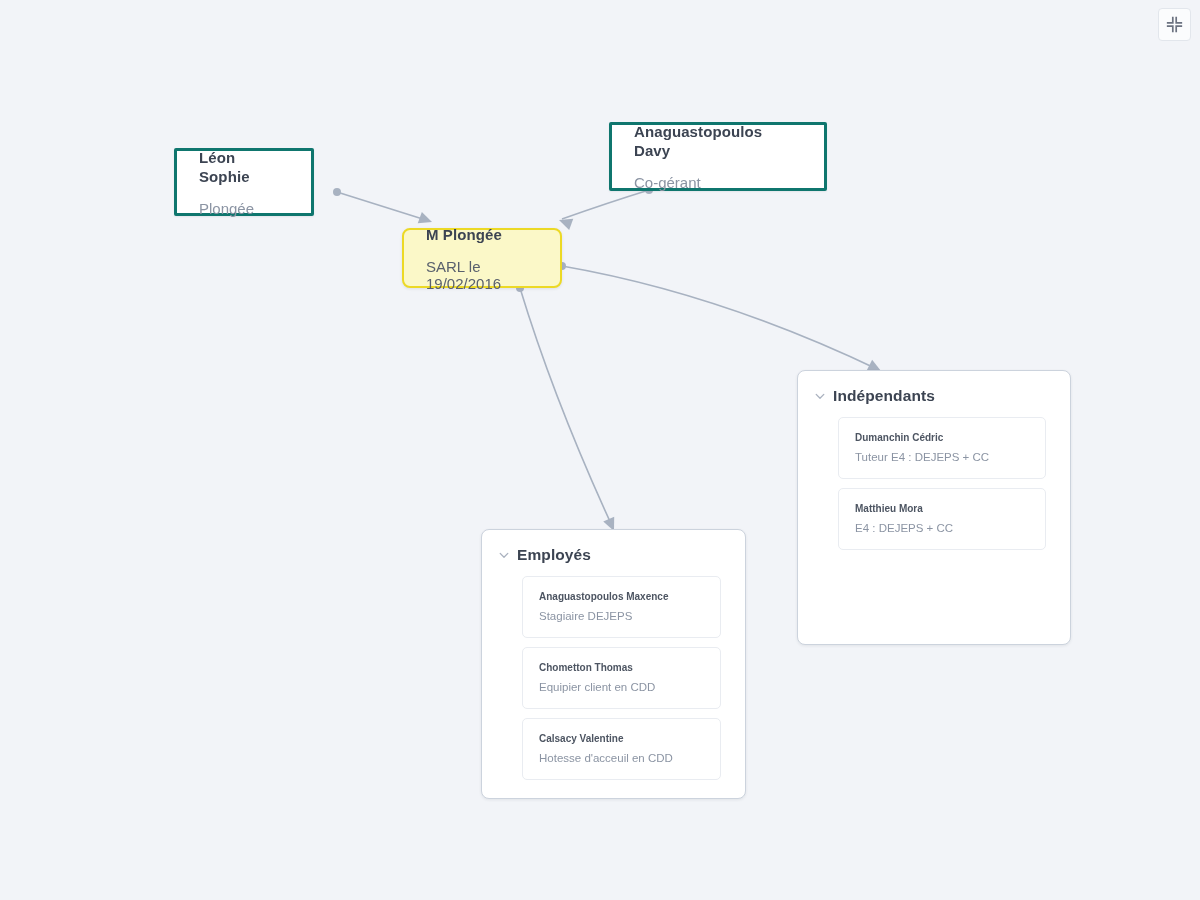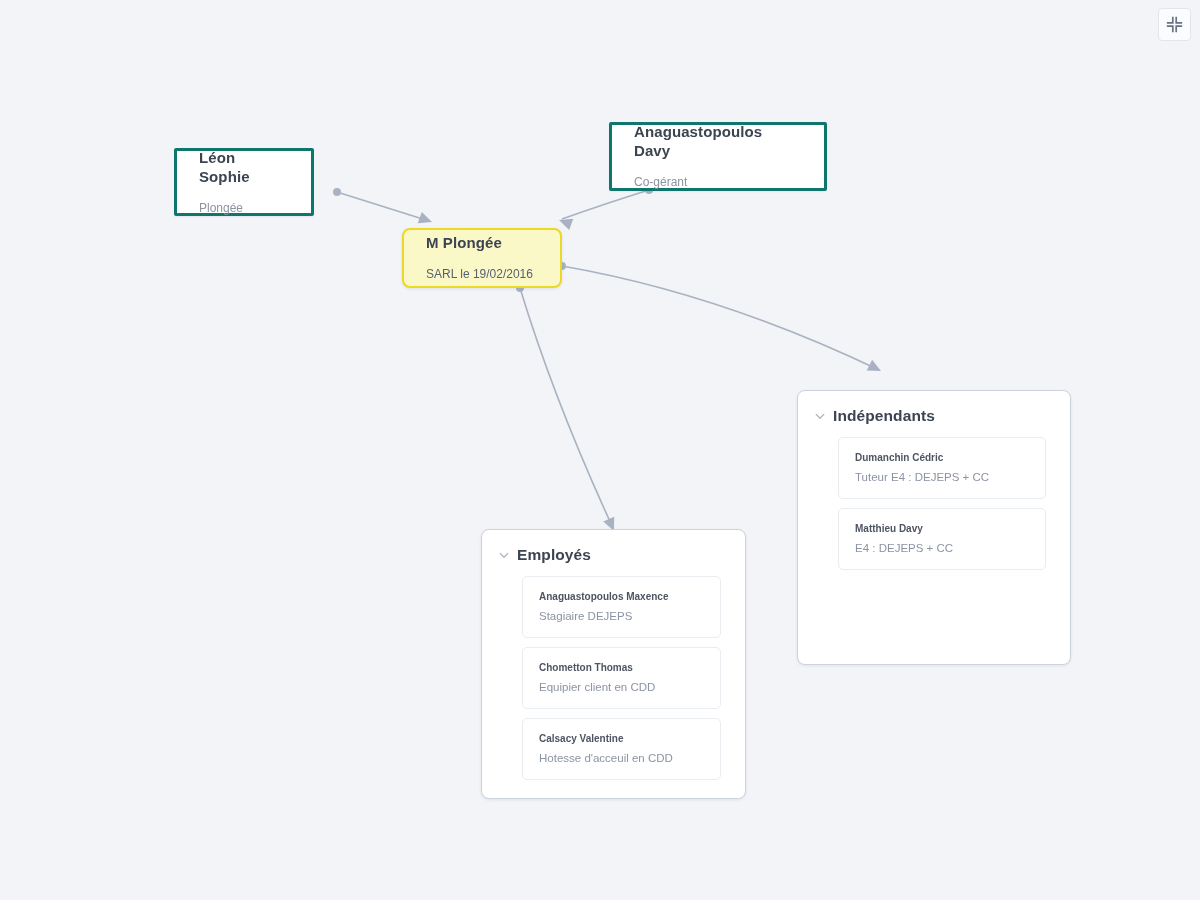--- a/index.html
+++ b/index.html
@@ -65,21 +65,21 @@
     padding: 0 22px;
   }
   .node .node-name {
     font-size: 15px;
     font-weight: bold;
     color: #3c4452;
     letter-spacing: .1px;
     line-height: 19px;
   }
   .node .node-role {
-    font-size: 12px;
+    font-size: 15px;
     color: #8b94a3;
     line-height: 17px;
     margin-top: 14px;
   }
 
   
   .node.root {
     background: #fbf8c8;
     border: 2px solid #ecd925;
     border-radius: 8px;
@@ -192,34 +192,34 @@
         <div class="node-name">Anaguastopoulos Davy</div>
         <div class="node-role">Co-gérant</div>
       </div>
       <div class="node root" style="left: 402px; top: 228px; width: 160px; height: 60px;">
         <div class="node-name">M Plongée</div>
         <div class="node-role">SARL le 19/02/2016</div>
       </div>
     </div>
 
   <div id="groups-root">
-      <div class="group" style="left: 797px; top: 390px; width: 274px; min-height: 275px;">
+      <div class="group" style="left: 797px; top: 370px; width: 274px; min-height: 275px;">
         <div class="group-header">
           <svg class="chevron-icon" viewBox="0 0 12 12">
             <path d="M2.2 4.4 L6 8.2 L9.8 4.4" fill="none" stroke="#aab2bf" stroke-width="1.3" stroke-linecap="round" stroke-linejoin="round"></path>
           </svg>
           <span class="group-title">Indépendants</span>
         </div>
         <div class="group-members">
           <div class="member-card">
             <div class="member-name">Dumanchin Cédric</div>
             <div class="member-role">Tuteur E4 : DEJEPS + CC</div>
           </div>
           <div class="member-card">
-            <div class="member-name">Matthieu Davy</div>
+            <div class="member-name">Matthieu Mora</div>
             <div class="member-role">E4 : DEJEPS + CC</div>
           </div>
         </div>
       </div>
       <div class="group" style="left: 481px; top: 529px; width: 265px; min-height: 263px;">
         <div class="group-header">
           <svg class="chevron-icon" viewBox="0 0 12 12">
             <path d="M2.2 4.4 L6 8.2 L9.8 4.4" fill="none" stroke="#aab2bf" stroke-width="1.3" stroke-linecap="round" stroke-linejoin="round"></path>
           </svg>
           <span class="group-title">Employés</span>

